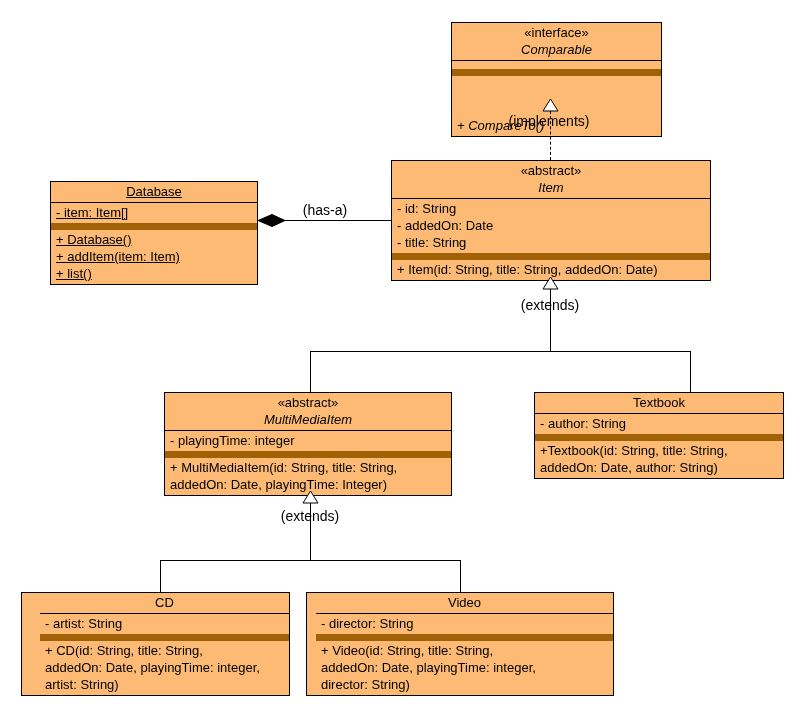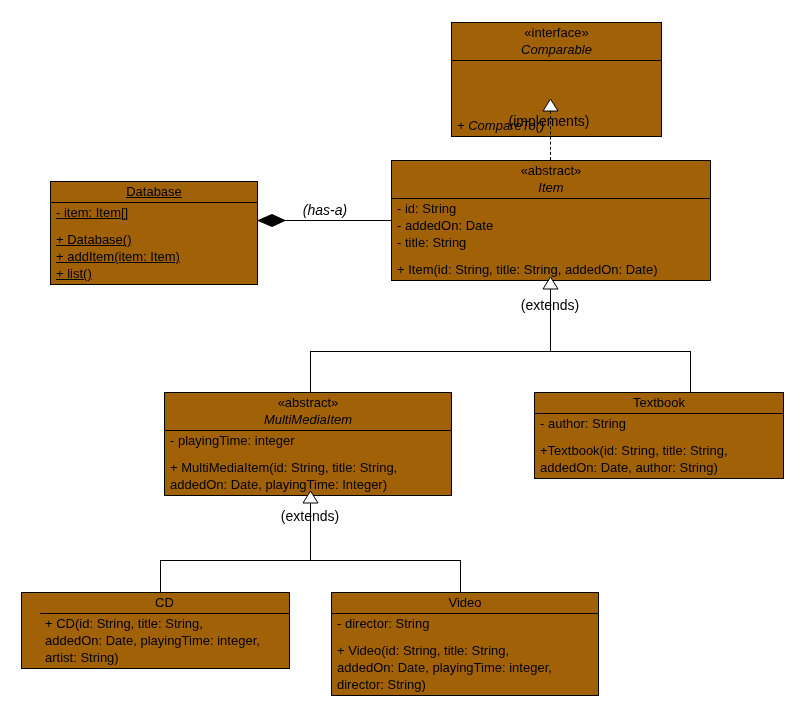--- a/index.html
+++ b/index.html
@@ -12,21 +12,21 @@
     position: relative;
     width: 790px;
     height: 710px;
     background: #ffffff;
     overflow: hidden;
   }
   
   .cls {
     position: absolute;
     border: 1px solid #000;
-    background: #a16207;
+    background: #fdba74;
     font-size: 13px;
     line-height: 17px;
   }
   .cls .hd {
     border-bottom: 1px solid #000;
     text-align: center;
     padding: 1px 4px 2px;
   }
   .cls.abstract .hd .nm { font-style: italic; }
   .cls .at {
@@ -124,28 +124,31 @@
     <div class="mt">
       <div class="row">+Textbook(id: String, title: String,</div>
       <div class="row">addedOn: Date, author: String)</div>
     </div>
   </div>
 
   <div class="cls" style="left:21px; top:592px; width:269px;padding-left:18px;">
     <div class="hd">
       <div class="row nm">CD</div>
     </div>
+    <div class="at">
+      <div class="row">- artist: String</div>
+    </div>
     <div class="mt">
       <div class="row">+ CD(id: String, title: String,</div>
       <div class="row">addedOn: Date, playingTime: integer,</div>
       <div class="row">artist: String)</div>
     </div>
   </div>
 
-  <div class="cls" style="left:331px; top:592px; width:268px;">
+  <div class="cls" style="left:306px; top:592px; width:308px;padding-left:9px;">
     <div class="hd">
       <div class="row nm">Video</div>
     </div>
     <div class="at">
       <div class="row">- director: String</div>
     </div>
     <div class="mt">
       <div class="row">+ Video(id: String, title: String,</div>
       <div class="row">addedOn: Date, playingTime: integer,</div>
       <div class="row">director: String)</div>
@@ -155,21 +158,21 @@
   <svg class="arrow" style="left:542px; top:98px;" width="17" height="14">
     <polygon points="8.5,1 16,13 1,13" fill="#ffffff" stroke="#000000" stroke-width="1"></polygon>
   </svg>
   <div class="vdash" style="left:550px; top:111px; height:49px;"></div>
   <div class="conn-label" style="left:489px; top:113px; width:120px;">(implements)</div>
 
   <div class="hline" style="left:258px; top:220px; width:133px;"></div>
   <svg class="arrow" style="left:257px; top:213px;" width="29" height="15">
     <polygon points="1,7.5 15,1.5 28,7.5 15,13.5" fill="#000000" stroke="#000000" stroke-width="1"></polygon>
   </svg>
-  <div class="conn-label" style="left:288px; top:202px; width:74px;font-style:italic;">(has-a)</div>
+  <div class="conn-label" style="left:288px; top:202px; width:74px;">(has-a)</div>
 
   <svg class="arrow" style="left:542px; top:276px;" width="17" height="14">
     <polygon points="8.5,1 16,13 1,13" fill="#ffffff" stroke="#000000" stroke-width="1"></polygon>
   </svg>
   <div class="vline" style="left:550px; top:289px; height:62px;"></div>
   <div class="conn-label" style="left:500px; top:297px; width:100px;">(extends)</div>
   <div class="hline" style="left:310px; top:351px; width:381px;"></div>
   <div class="vline" style="left:310px; top:351px; height:41px;"></div>
   <div class="vline" style="left:690px; top:351px; height:41px;"></div>
 

